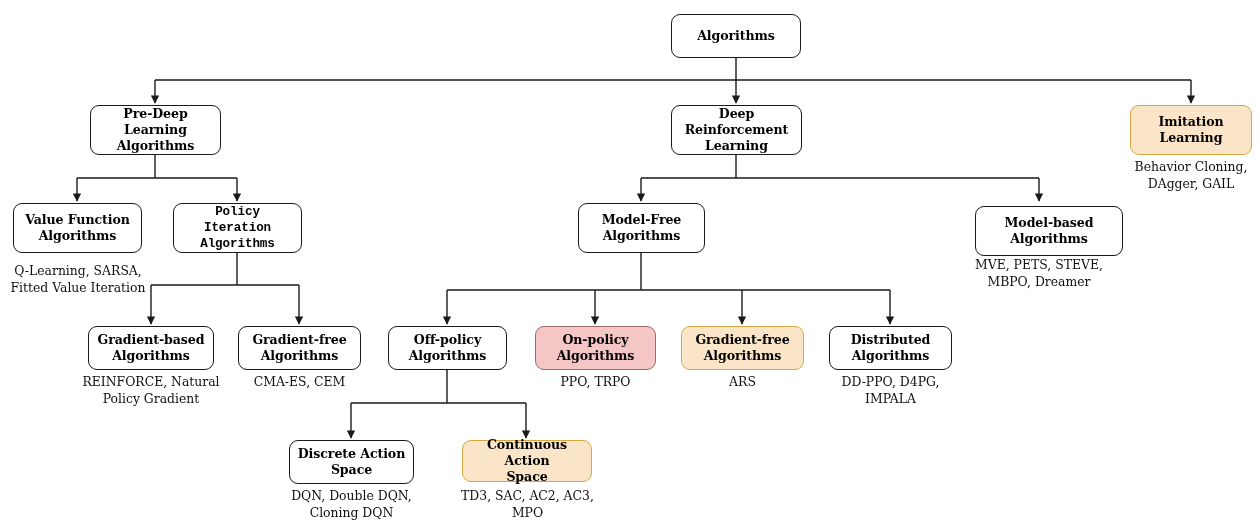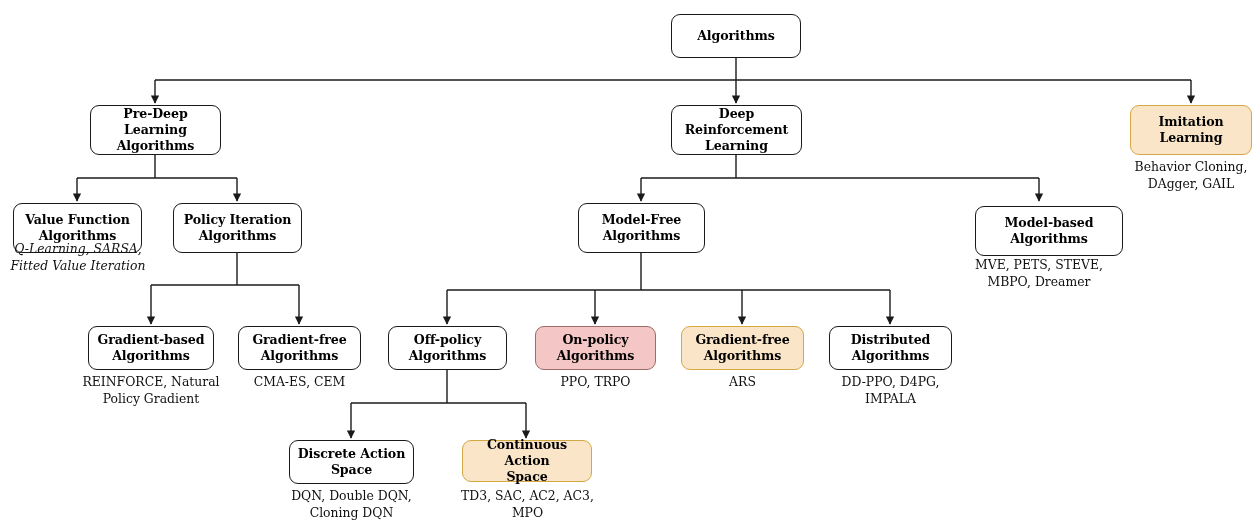--- a/index.html
+++ b/index.html
@@ -130,24 +130,24 @@
     <span class="label">Imitation
 Learning</span>
   </div>
   <div class="caption" style="left:1118px; top:159px; width:146px;">Behavior Cloning,
 DAgger, GAIL</div>
 
   <div class="node" style="left:13px; top:203px; width:129px; height:50px;">
     <span class="label">Value Function
 Algorithms</span>
   </div>
-  <div class="caption" style="left:0px; top:241px; width:156px;font-style:italic;">Q-Learning, SARSA,
+  <div class="caption" style="left:0px; top:263px; width:156px;">Q-Learning, SARSA,
 Fitted Value Iteration</div>
 
-  <div class="node" style="left:173px; top:203px; width:129px; height:50px;">
+  <div class="node" style="left:173px; top:203px; width:129px; height:50px;font-family:Liberation Mono, monospace;">
     <span class="label">Policy Iteration
 Algorithms</span>
   </div>
 
   <div class="node" style="left:578px; top:203px; width:127px; height:50px;">
     <span class="label">Model-Free
 Algorithms</span>
   </div>
 
   <div class="node" style="left:975px; top:206px; width:148px; height:50px;">

